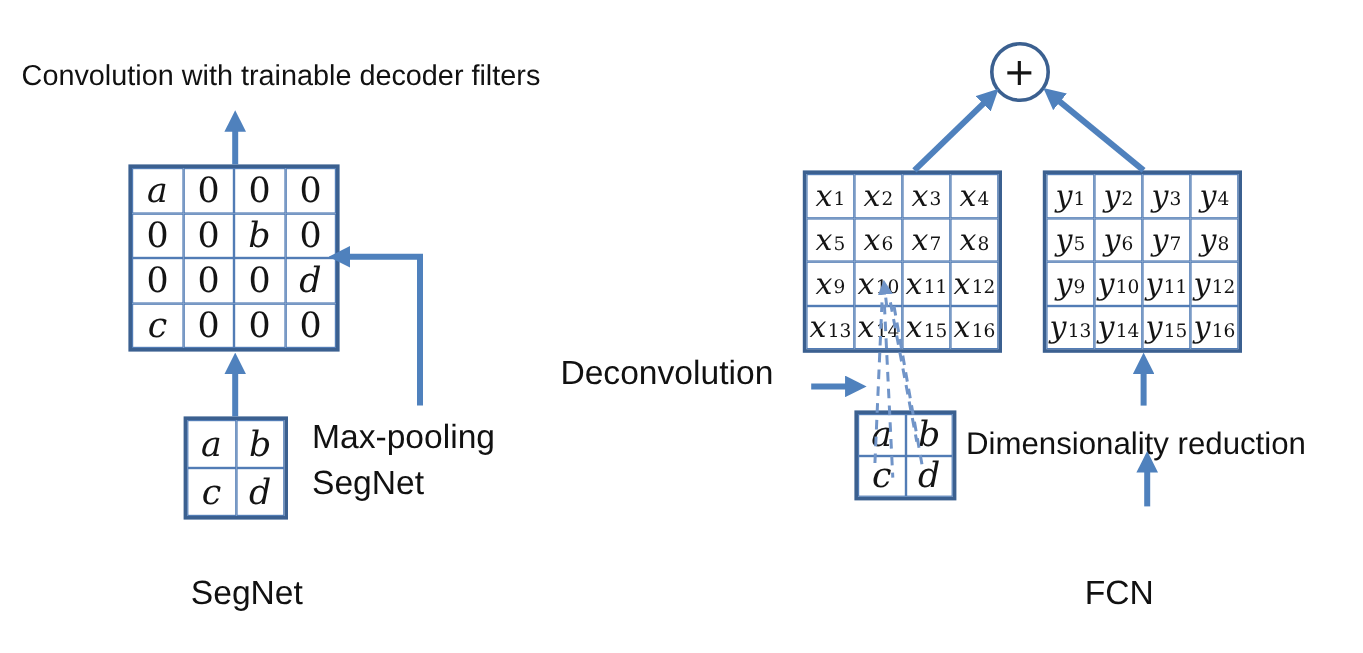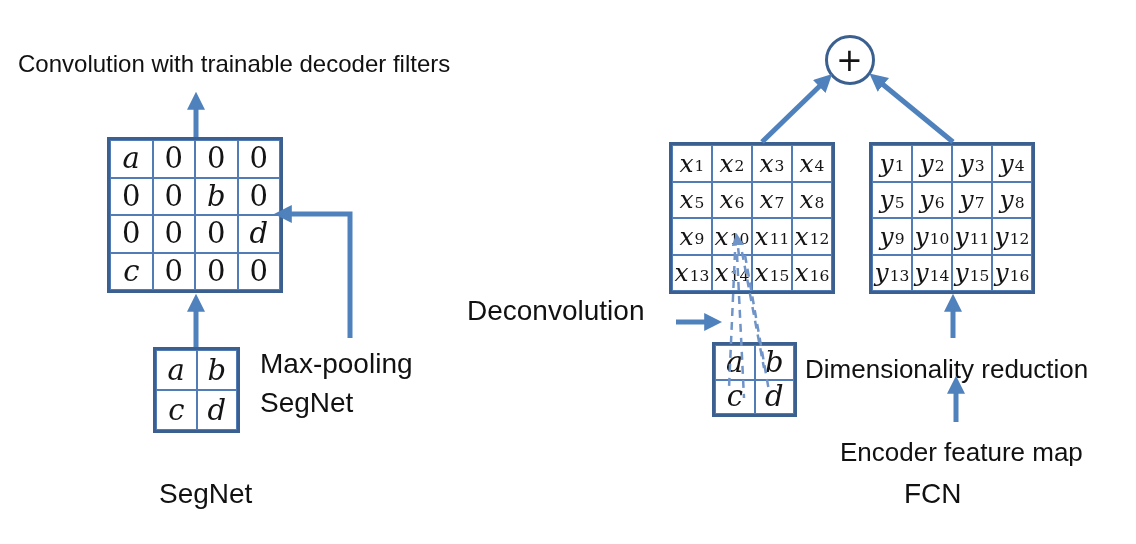--- a/index.html
+++ b/index.html
@@ -290,17 +290,16 @@
       <div class="cell">
         <i>c</i>
       </div>
       <div class="cell">
         <i>d</i>
       </div>
     </div>
 
   <div class="label lbl-26" style="left:805px;top:351px;">Dimensionality reduction</div>
 
-  <div class="label lbl-26" style="left:840px;top:434px;">Encoder feature map</div>
 
   <div class="label caption" style="left:880px;top:478px;">FCN</div>
 
 </div>
 
 </body></html>

